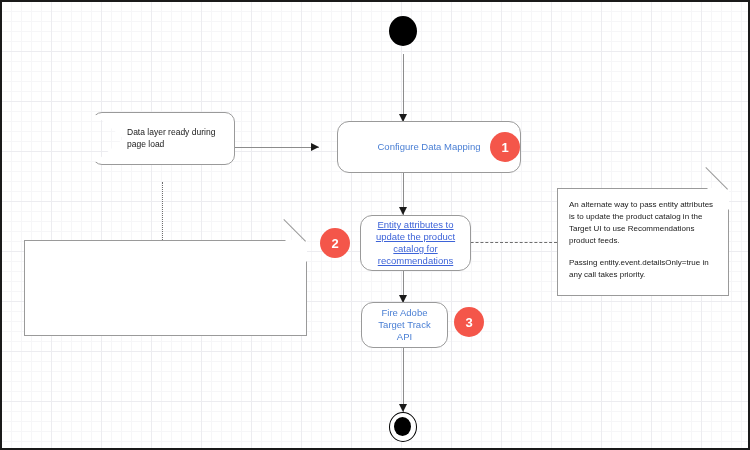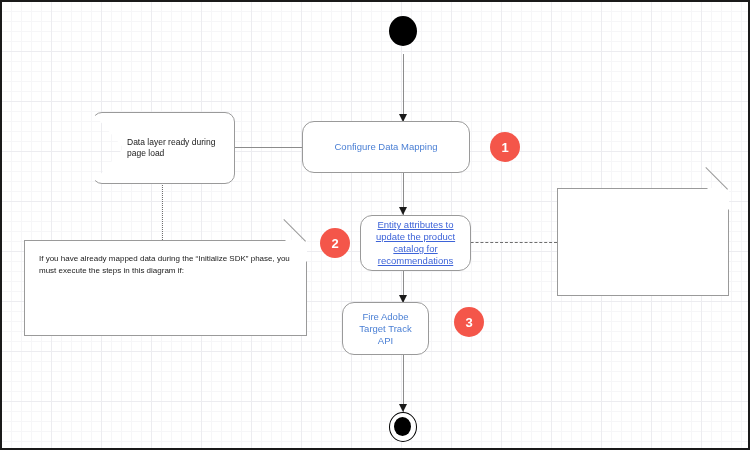--- a/index.html
+++ b/index.html
@@ -171,59 +171,60 @@
 
   <div class="conn v" style="left:401px; top:344px; height:66px;"></div>
   <div class="arrow-down" style="left:397px; top:402px;"></div>
 
   <div class="dotted-v" style="left:160px; top:180px; height:58px;"></div>
 
   <div class="dashed-h" style="left:449px; top:240px; width:106px;"></div>
 
   <div class="node start-node" style="left:387px; top:14px;"></div>
 
-  <div class="node signal" style="left:90px; top:110px; width:143px; height:72px;">
+  <div class="node signal" style="left:90px; top:110px; width:143px; height:53px;">
     <div class="txt">
       <div>Data layer ready during page load</div>
     </div>
   </div>
 
-  <div class="node activity" style="left:300px; top:119px; width:168px; height:52px;">
+  <div class="node activity" style="left:335px; top:119px; width:184px; height:52px;">
     <span>Configure Data Mapping</span>
   </div>
   <div class="badge" style="left:488px; top:130px;">
     <span>1</span>
   </div>
 
   <div class="node activity link-text" style="left:358px; top:213px; width:111px; height:56px;">
     <span>Entity attributes to update the product catalog for recommendations</span>
   </div>
   <div class="badge" style="left:318px; top:226px;">
     <span>2</span>
   </div>
 
-  <div class="node activity" style="left:340px; top:300px; width:87px; height:53px;">
+  <div class="node activity" style="left:359px; top:300px; width:87px; height:46px;">
     <span>Fire Adobe Target Track API</span>
   </div>
   <div class="badge" style="left:452px; top:305px;">
     <span>3</span>
   </div>
 
   <div class="node end-node" style="left:387px; top:410px;">
     <div class="inner"></div>
   </div>
 
   <div class="node note" style="left:22px; top:238px; width:283px; height:96px;">
     <div class="fold2"></div>
     <div class="foldline"></div>
     <div class="body">
-      <p>If you have already mapped data during the “Initialize SDK” phase, you must execute the steps in this diagram if:</p>
     </div>
   </div>
 
   <div class="node note" style="left:555px; top:186px; width:172px; height:108px;">
     <div class="fold2"></div>
     <div class="foldline"></div>
     <div class="body" style="padding:10px 11px;">
+      <p>An alternate way to pass entity attributes is to update the product catalog in the Target UI to use Recommendations product feeds.</p>
+      <p>Passing entity.event.detailsOnly=true in any call takes priority.</p>
     </div>
   </div>
 
 </div>
 
 </body></html>

